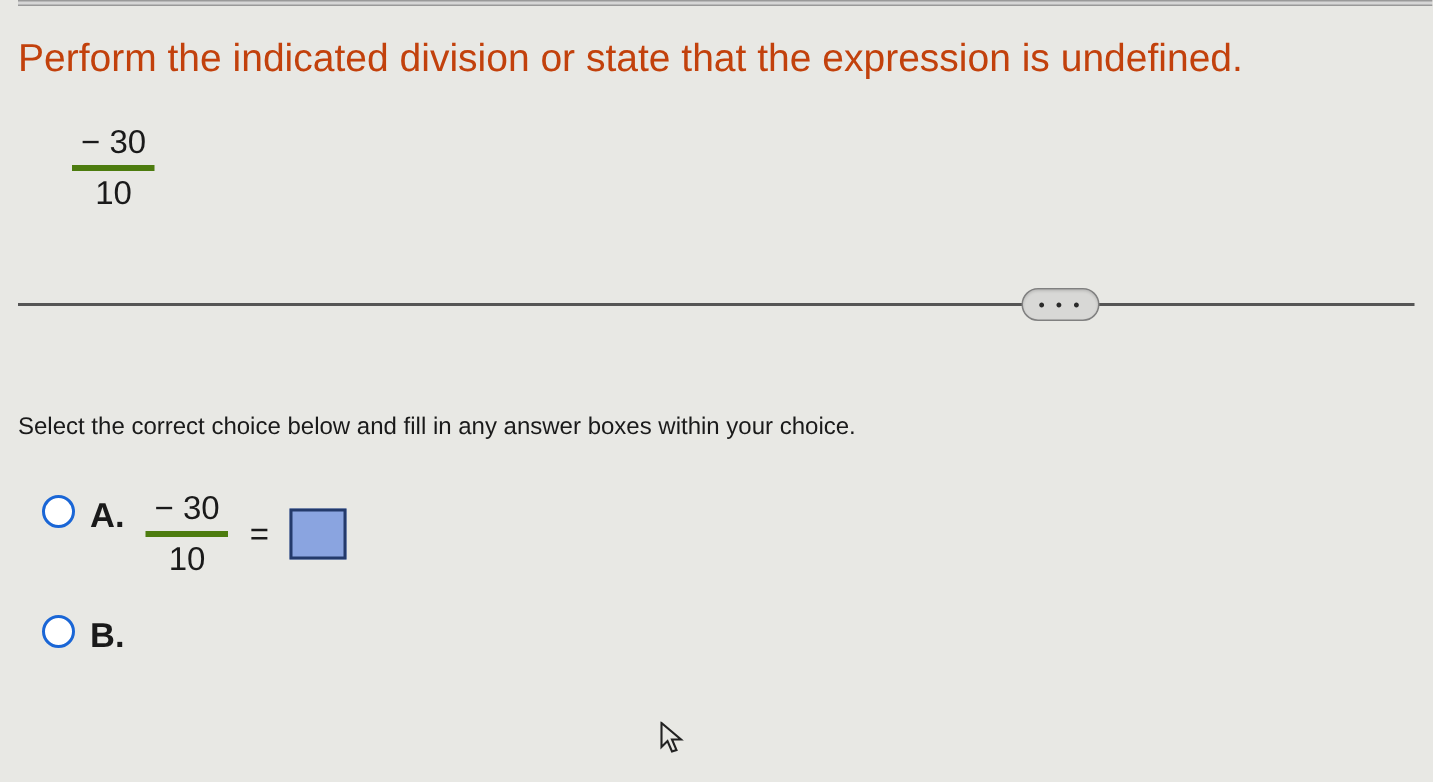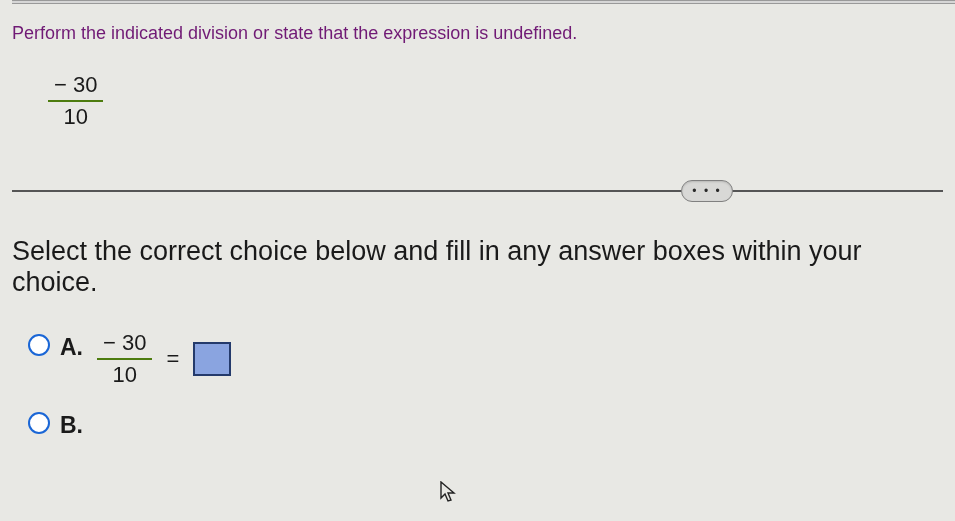--- a/index.html
+++ b/index.html
@@ -18,37 +18,37 @@
       top: 0;
       left: 12px;
       right: 0;
       height: 4px;
       border-top: 1px solid #999;
       border-bottom: 1px solid #999;
       background: #d6d6d6;
     }
     .question-text {
       margin-top: 8px;
-      font-size: 18px;
-      color: #701a75;
+      font-size: 26px;
+      color: #c2410c;
     }
     .fraction-block {
       margin-top: 28px;
       margin-left: 36px;
     }
     .fraction {
       display: inline-block;
       text-align: center;
       vertical-align: middle;
       font-size: 22px;
     }
     .fraction .num {
       display: block;
       padding: 0 6px 2px;
-      border-bottom: 2px solid #4d7c0f;
+      border-bottom: 4px solid #4d7c0f;
       min-width: 52px;
     }
     .fraction .den {
       display: block;
       padding: 2px 6px 0;
     }
     .divider-row {
       position: relative;
       margin-top: 50px;
       height: 20px;
@@ -73,22 +73,22 @@
       display: flex;
       align-items: center;
       justify-content: center;
       letter-spacing: 2px;
       font-size: 12px;
       color: #2a2a2a;
       cursor: pointer;
       box-shadow: inset 0 1px 2px rgba(0,0,0,0.15);
     }
     .instruction {
-      margin-top: 36px;
-      font-size: 27px;
+      margin-top: 64px;
+      font-size: 16px;
     }
     .choices {
       margin-top: 30px;
       margin-left: 16px;
     }
     .choice-row {
       display: flex;
       align-items: flex-start;
       margin-bottom: 18px;
       gap: 10px;

